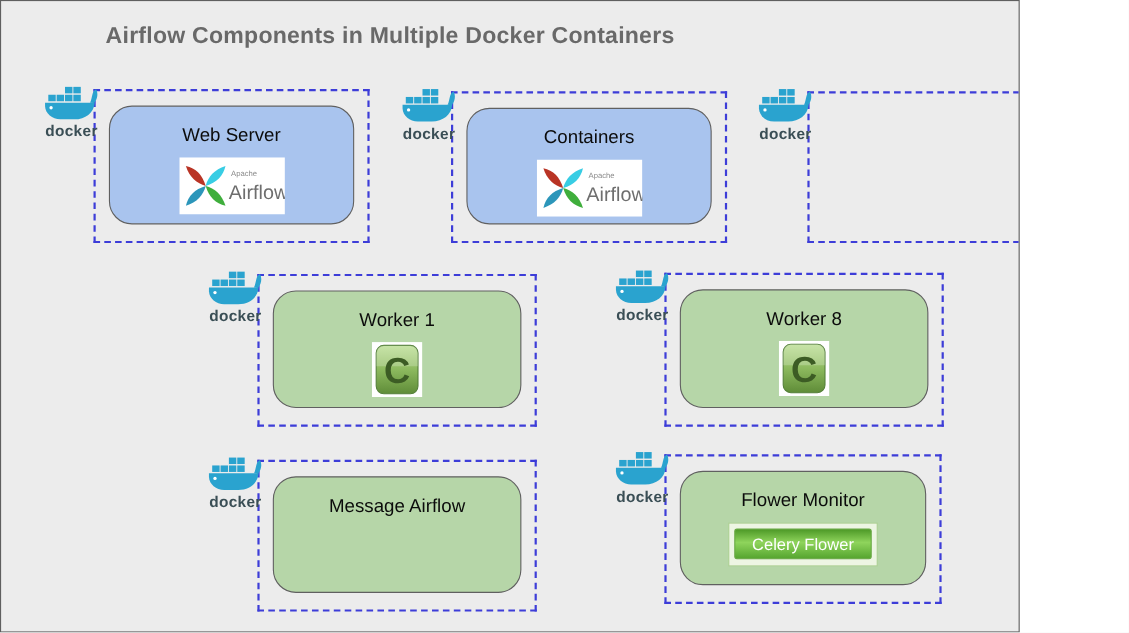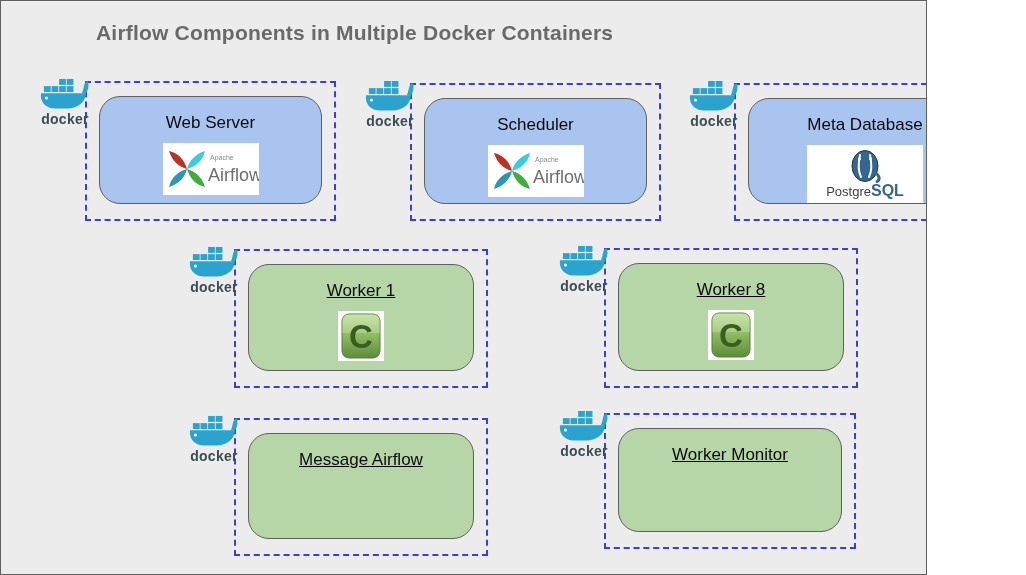--- a/index.html
+++ b/index.html
@@ -63,21 +63,21 @@
     left: 12px; right: 12px; top: 13px; bottom: 15px;
     border: 1px solid #606060;
     border-radius: 21px;
     display: flex;
     flex-direction: column;
     align-items: center;
     padding-top: 15px;
     gap: 9px;
   }
   .blue  .component { background: var(--blue,  #a9c4ee); }
-  .green .component { background: var(--green, #b6d6a8); text-decoration: underline; }
+  .green .component { background: var(--green, #b6d6a8); }
 
   .component-label {
     font-size: 17px;
     color: #0b0b0b;
     line-height: 1.3;
   }
 
   .logo-slot { display: flex; align-items: flex-end; justify-content: center; }
   .logo-card svg { display: block; }
 
@@ -141,21 +141,21 @@
           <rect x="25" y="9.5" width="8" height="7"></rect>
           <rect x="34" y="9.5" width="8" height="7"></rect>
           <path d="M52 18 C55 12 53.5 6 58.5 3.5 C61 8 60 14 56.5 18.5 Z"></path>
           <path d="M3.5 18 H57 C56 29 47 36 35 36 H20 C11 36 4 30 3.5 22 Z"></path>
         </g>
         <circle cx="10" cy="23.5" r="1.8" fill="#ffffff"></circle>
       </svg>
       <div class="docker-word">docker</div>
     </div>
     <div class="component">
-      <div class="component-label">Scheduler</div>
+      <div class="component-label">Containers</div>
       <div class="logo-slot">
           <div class="logo-card">
     <svg viewBox="0 0 96 52" width="96" height="52">
       <rect width="96" height="52" fill="#ffffff"></rect>
       <path d="M24 26 C21 16 15 10 6 8 C9 18 16 24 24 26 Z" fill="#b93425"></path>
       <path d="M24 26 C21 16 15 10 6 8 C9 18 16 24 24 26 Z" fill="#38cde4" transform="rotate(90 24 26)"></path>
       <path d="M24 26 C21 16 15 10 6 8 C9 18 16 24 24 26 Z" fill="#3fae3c" transform="rotate(180 24 26)"></path>
       <path d="M24 26 C21 16 15 10 6 8 C9 18 16 24 24 26 Z" fill="#2c96ba" transform="rotate(270 24 26)"></path>
       <text x="47" y="17" class="af-apache">Apache</text>
       <text x="45" y="38" class="af-name">Airflow</text>
@@ -173,39 +173,20 @@
           <rect x="7" y="9.5" width="8" height="7"></rect>
           <rect x="16" y="9.5" width="8" height="7"></rect>
           <rect x="25" y="9.5" width="8" height="7"></rect>
           <rect x="34" y="9.5" width="8" height="7"></rect>
           <path d="M52 18 C55 12 53.5 6 58.5 3.5 C61 8 60 14 56.5 18.5 Z"></path>
           <path d="M3.5 18 H57 C56 29 47 36 35 36 H20 C11 36 4 30 3.5 22 Z"></path>
         </g>
         <circle cx="10" cy="23.5" r="1.8" fill="#ffffff"></circle>
       </svg>
       <div class="docker-word">docker</div>
-    </div>
-    <div class="component">
-      <div class="component-label">Meta Database</div>
-      <div class="logo-slot">
-          <div class="logo-card">
-    <svg viewBox="0 0 116 58" width="116" height="58">
-      <rect width="116" height="58" fill="#ffffff"></rect>
-      <g transform="translate(58,21)">
-        <ellipse cx="0" cy="0" rx="13" ry="15.5" fill="#336791" stroke="#24384e" stroke-width="1"></ellipse>
-        <path d="M-5 -11 C-7 -2 -7 5 -4 11" stroke="#ffffff" stroke-width="2" fill="none" stroke-linecap="round"></path>
-        <path d="M5 -11 C7 -2 7 5 4 11" stroke="#ffffff" stroke-width="2" fill="none" stroke-linecap="round"></path>
-        <circle cx="-5.5" cy="-7" r="1.4" fill="#ffffff"></circle>
-        <circle cx="5.5" cy="-7" r="1.4" fill="#ffffff"></circle>
-        <path d="M10 7 C14.5 9 15.5 13.5 12 15.5" stroke="#336791" stroke-width="3" fill="none" stroke-linecap="round"></path>
-      </g>
-      <text x="58" y="51" text-anchor="middle" class="pg-word"><tspan class="pg-dark">Postgre</tspan><tspan class="pg-blue">SQL</tspan></text>
-    </svg>
-  </div>
-        </div>
     </div>
   </div>
     <div class="docker-box pos-worker-1 green">
     <div class="docker-logo">
       <svg class="whale-svg" viewBox="0 0 64 40">
         <g fill="var(--whale, #2aa3cf)">
           <rect x="25" y="1" width="8" height="7"></rect>
           <rect x="34" y="1" width="8" height="7"></rect>
           <rect x="7" y="9.5" width="8" height="7"></rect>
           <rect x="16" y="9.5" width="8" height="7"></rect>
@@ -309,16 +290,32 @@
           <rect x="25" y="9.5" width="8" height="7"></rect>
           <rect x="34" y="9.5" width="8" height="7"></rect>
           <path d="M52 18 C55 12 53.5 6 58.5 3.5 C61 8 60 14 56.5 18.5 Z"></path>
           <path d="M3.5 18 H57 C56 29 47 36 35 36 H20 C11 36 4 30 3.5 22 Z"></path>
         </g>
         <circle cx="10" cy="23.5" r="1.8" fill="#ffffff"></circle>
       </svg>
       <div class="docker-word">docker</div>
     </div>
     <div class="component">
-      <div class="component-label">Worker Monitor</div>
+      <div class="component-label">Flower Monitor</div>
+      <div class="logo-slot">
+          <div class="logo-card">
+    <svg viewBox="0 0 136 40" width="136" height="40">
+      <defs>
+        <linearGradient id="cfG" x1="0" y1="0" x2="0" y2="1">
+          <stop offset="0" stop-color="#4c9826"></stop>
+          <stop offset="0.45" stop-color="#8fd45c"></stop>
+          <stop offset="1" stop-color="#54a42e"></stop>
+        </linearGradient>
+      </defs>
+      <rect x="0.5" y="0.5" width="135" height="39" fill="#edf5e3" stroke="#a8cd8c"></rect>
+      <rect x="6" y="6" width="124" height="27" rx="2" fill="url(#cfG)" stroke="#69a844"></rect>
+      <text x="68" y="25" class="cf-text">Celery Flower</text>
+    </svg>
+  </div>
+        </div>
     </div>
   </div>
   </div>
 
 </body></html>

